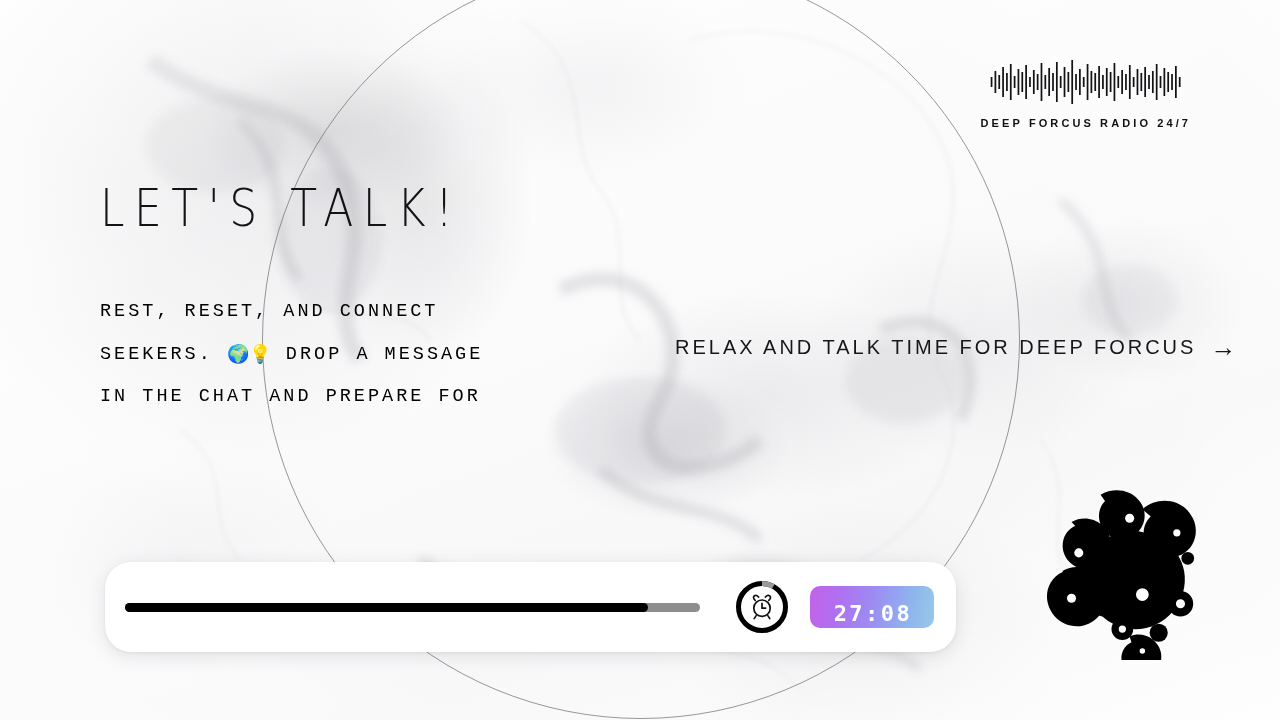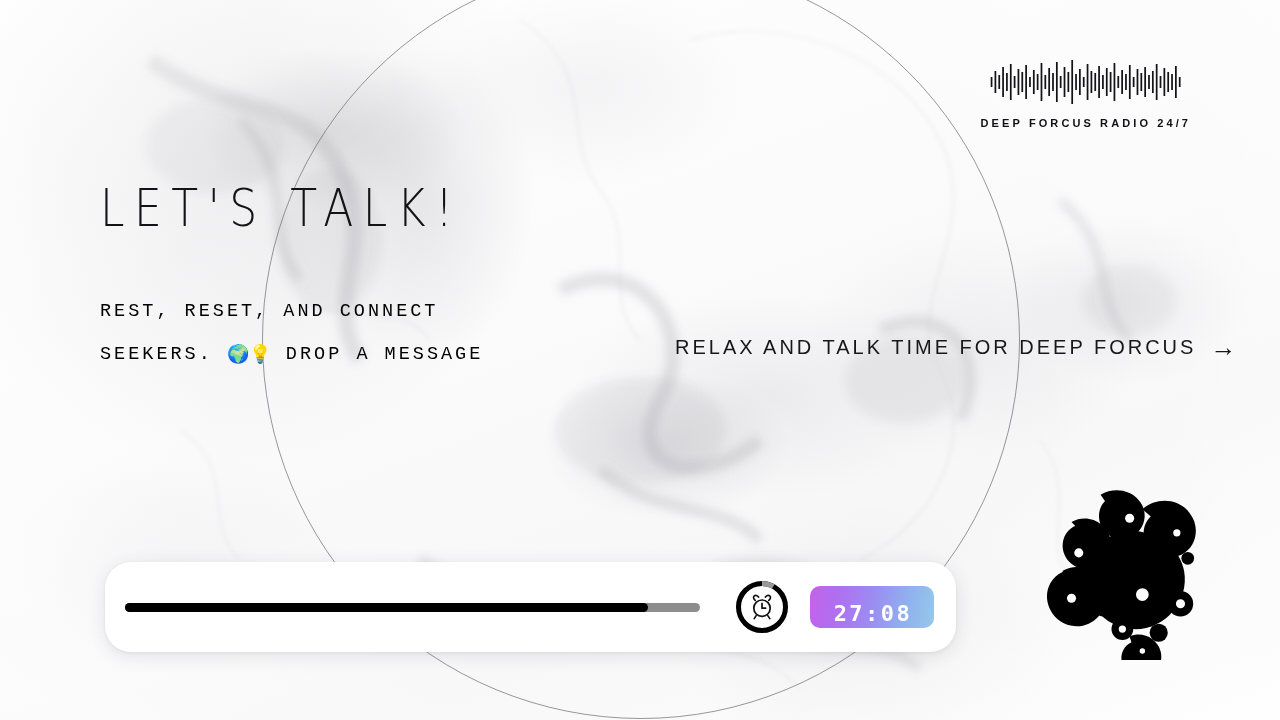--- a/index.html
+++ b/index.html
@@ -332,20 +332,21 @@
         </g>
     </svg>
     <div class="logo-text">DEEP FORCUS RADIO 24/7</div>
   </div>
 
   <div class="headline">LET'S TALK!</div>
 
   <div class="body-copy">
     <div>REST, RESET, AND CONNECT</div>
     <div><span>SEEKERS. </span><span class="emoji">🌍</span><span class="emoji">💡</span><span> DROP A MESSAGE</span></div>
+    <div>IN THE CHAT AND PREPARE FOR</div>
   </div>
 
   <div class="callout">
     <span>RELAX AND TALK TIME FOR DEEP FORCUS</span>
     <span class="arrow">→</span>
   </div>
 
   <div class="player-card">
 
     <div class="progress-wrap">

